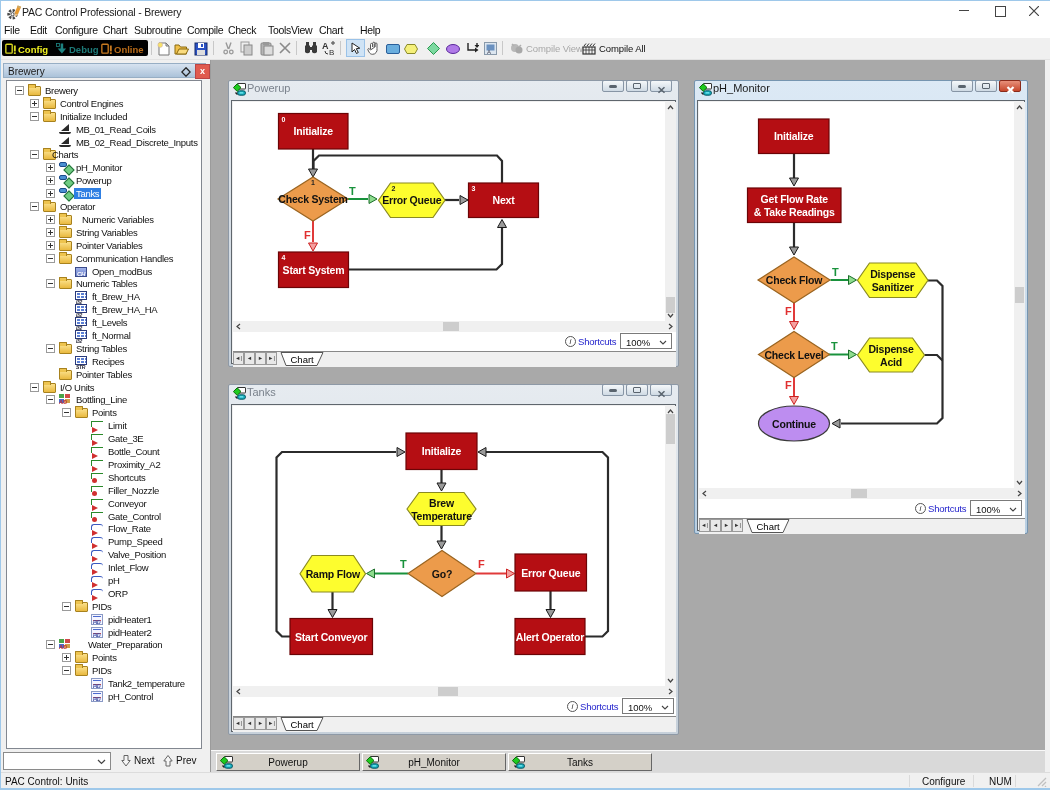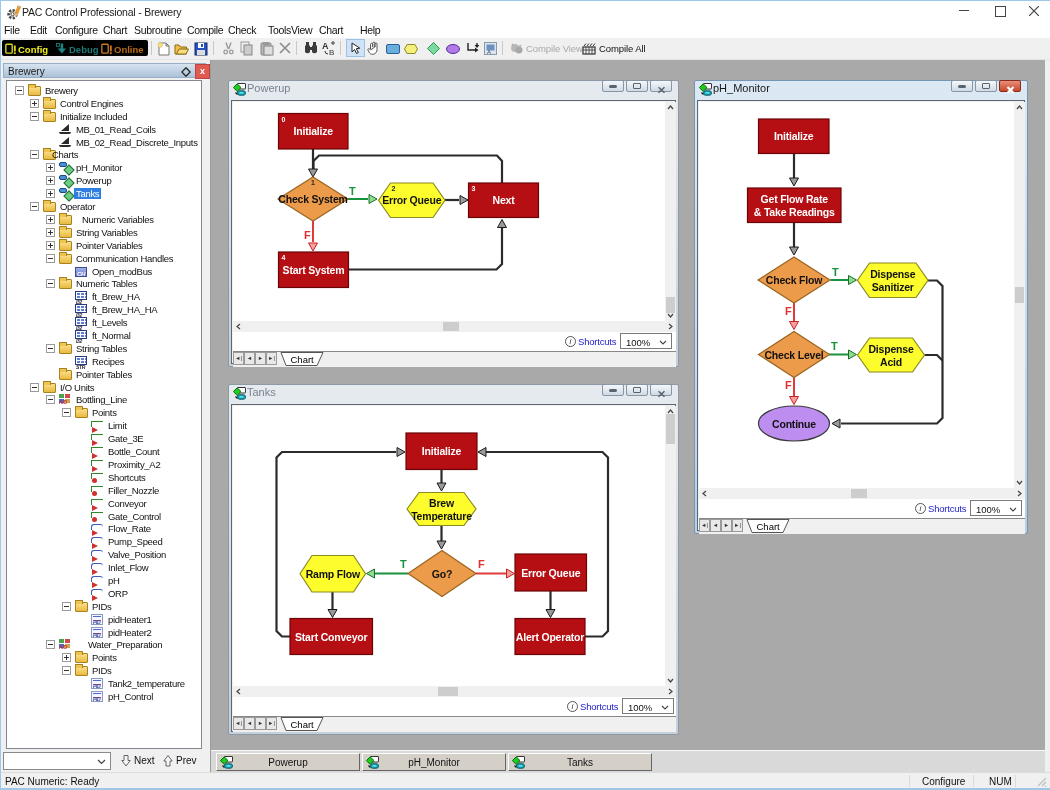--- a/index.html
+++ b/index.html
@@ -779,21 +779,21 @@
           <path d="M2.5 9.5 L4.5 11.5" stroke="#222" stroke-width="1.4"></path>
           <path d="M4.2 0.8 L8 4.6 L4.2 8.4 L0.4 4.6 Z" fill="#1ecb1e" stroke="#0a6a0a"></path>
           <rect x="4.5" y="7.8" width="8" height="4.4" rx="2.1" fill="#12a8b8" stroke="#0a5a66"></rect>
           <rect x="6.3" y="9.2" width="4.2" height="1.4" rx="0.7" fill="#7ef0f8"></rect>
         </svg>
         <span style="position:absolute;left:0;right:0;top:3px;text-align:center">Tanks</span>
       </div>
     </div>
 <div id="rightstrip"></div>
 <div id="statusbar">
-  <div style="left:4px">PAC Numeric: Ready</div>
+  <div style="left:4px">PAC Control: Units</div>
   <div style="left:921px">Configure</div>
       <div class="abs" style="left:908px;top:2px;width:1px;height:12px;background:#dadada"></div>
       <div class="abs" style="left:972px;top:2px;width:1px;height:12px;background:#dadada"></div>
       <div class="abs" style="left:1014px;top:2px;width:1px;height:12px;background:#dadada"></div>
   <div style="left:988px">NUM</div>
       <svg class="abs" style="left:1036px;top:4px" width="10" height="10">
         <path d="M9,1 L1,9 M9,5 L5,9 M9,9 L8,10" stroke="#c0c0c0" stroke-width="1.3"></path>
       </svg>
 </div>
 <div id="bottomline"></div>

